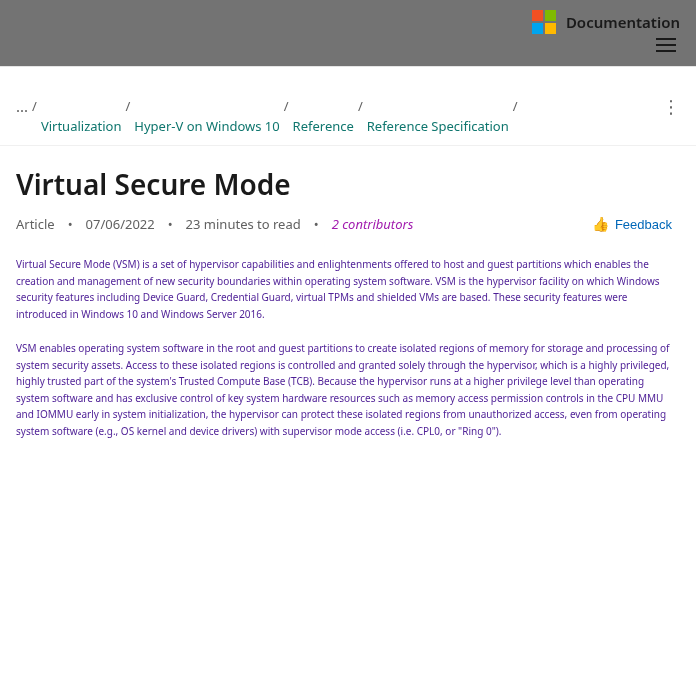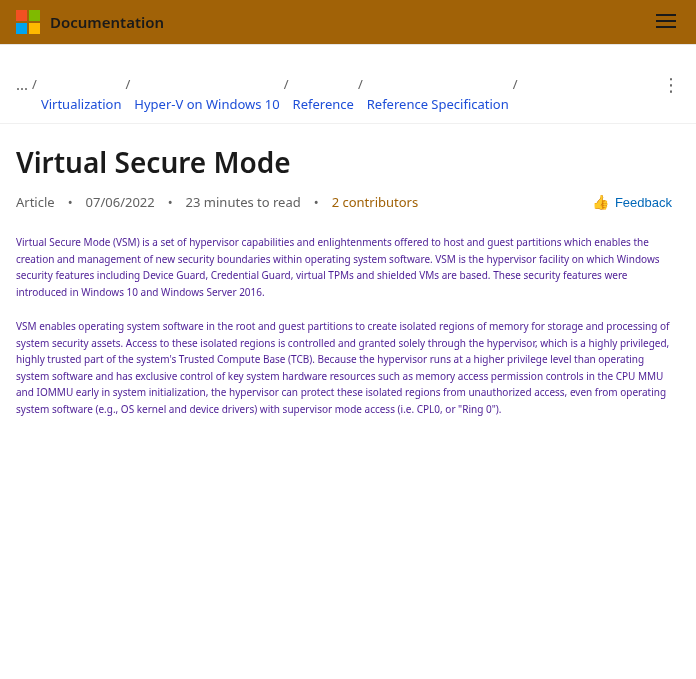--- a/index.html
+++ b/index.html
@@ -11,25 +11,26 @@
       font-family: -apple-system, BlinkMacSystemFont, 'Segoe UI', system-ui, sans-serif;
       background: #fff;
       color: #1a1a1a;
       width: 696px;
       min-height: 679px;
       overflow-x: hidden;
     }
     
     .header {
       display: flex;
-      align-items: flex-start;
+      align-items: flex-end;
       justify-content: space-between;
       padding: 10px 16px;
       border-bottom: 1px solid #e5e5e5;
-      background: #a16207;
+      background: #737373;
+      flex-direction: column;
     }
     .header-left {
       display: flex;
       align-items: center;
       gap: 10px;
     }
     .ms-logo {
       width: 24px;
       height: 24px;
       display: flex;
@@ -63,21 +64,21 @@
       display: flex;
       align-items: center;
       padding: 10px 16px;
       font-size: 13px;
       color: #616161;
       flex-wrap: wrap;
       gap: 4px;
       border-bottom: 1px solid #f0f0f0;
     }
     .breadcrumb a {
-      color: #1d4ed8;
+      color: #0f766e;
       text-decoration: none;
       cursor: pointer;
       margin-top: 40px;
     }
     .breadcrumb-sep {
       color: #616161;
     }
     .breadcrumb-dots {
       color: #616161;
       font-size: 15px;
@@ -113,23 +114,24 @@
       align-items: center;
       gap: 8px;
       font-size: 13px;
       color: #616161;
       flex-wrap: wrap;
     }
     .meta-sep {
       margin: 0 5px;
     }
     .contributors-link {
-      color: #a16207;
+      color: #a21caf;
       text-decoration: none;
       cursor: pointer;
+      font-style: italic;
     }
     .feedback-btn {
       display: flex;
       align-items: center;
       gap: 5px;
       font-size: 13px;
       color: #0067b8;
       background: none;
       border: none;
       cursor: pointer;

